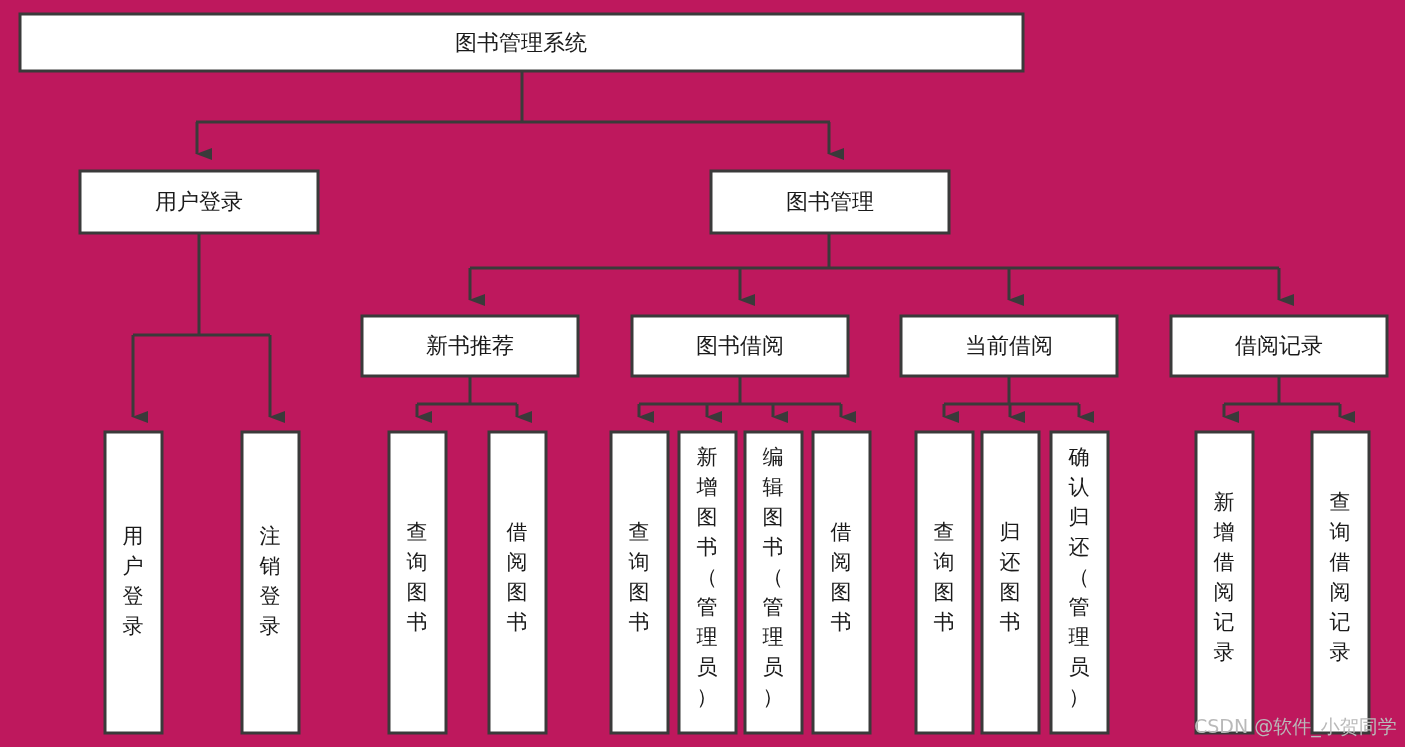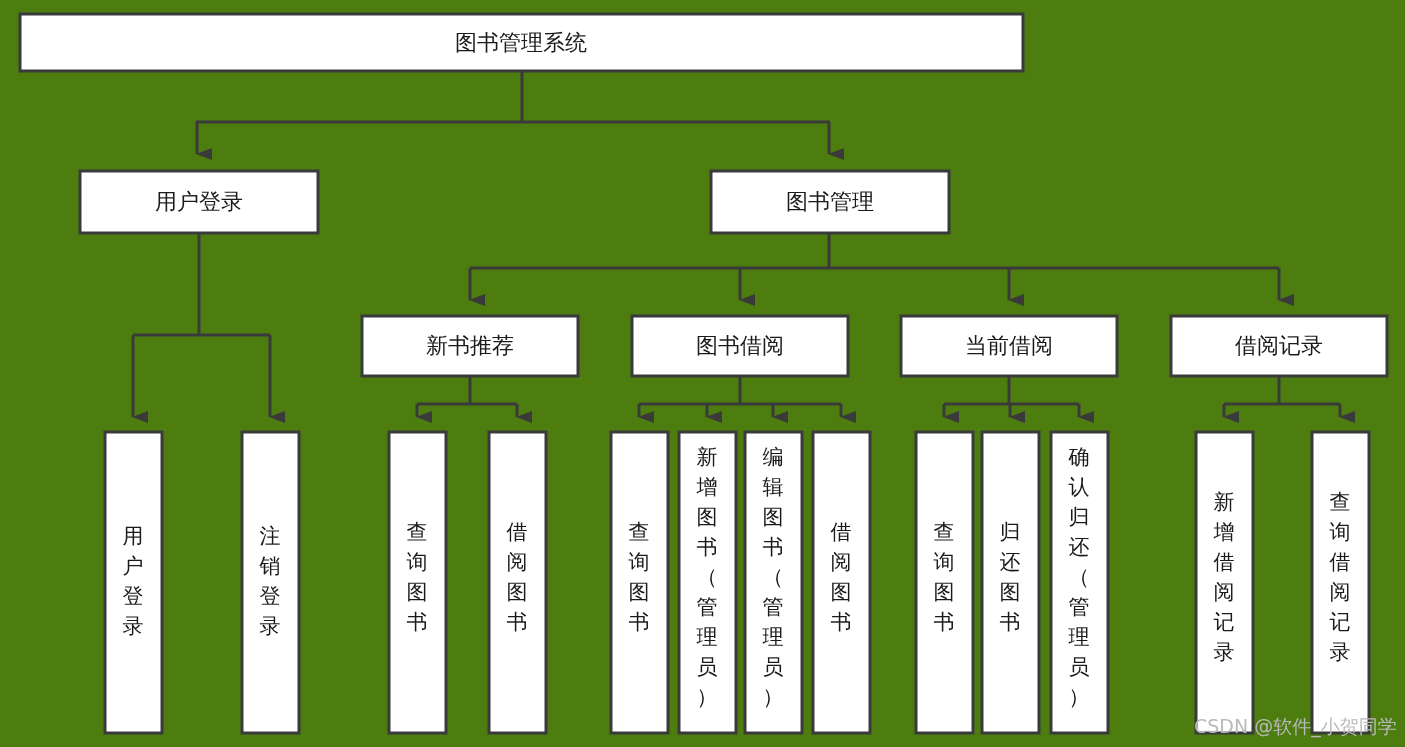--- a/index.html
+++ b/index.html
@@ -8,21 +8,21 @@
     padding: 0;
     background: #ffffff;
   }
   body {
     font-family: "DejaVu Sans", "Liberation Sans", sans-serif;
   }
   #diagram-root {
     position: relative;
     width: 1405px;
     height: 747px;
-    background: #4d7c0f;
+    background: #be185d;
     overflow: hidden;
   }
   svg.diagram-canvas {
     position: absolute;
     top: 0;
     left: 0;
     width: 1405px;
     height: 747px;
     display: block;
   }

